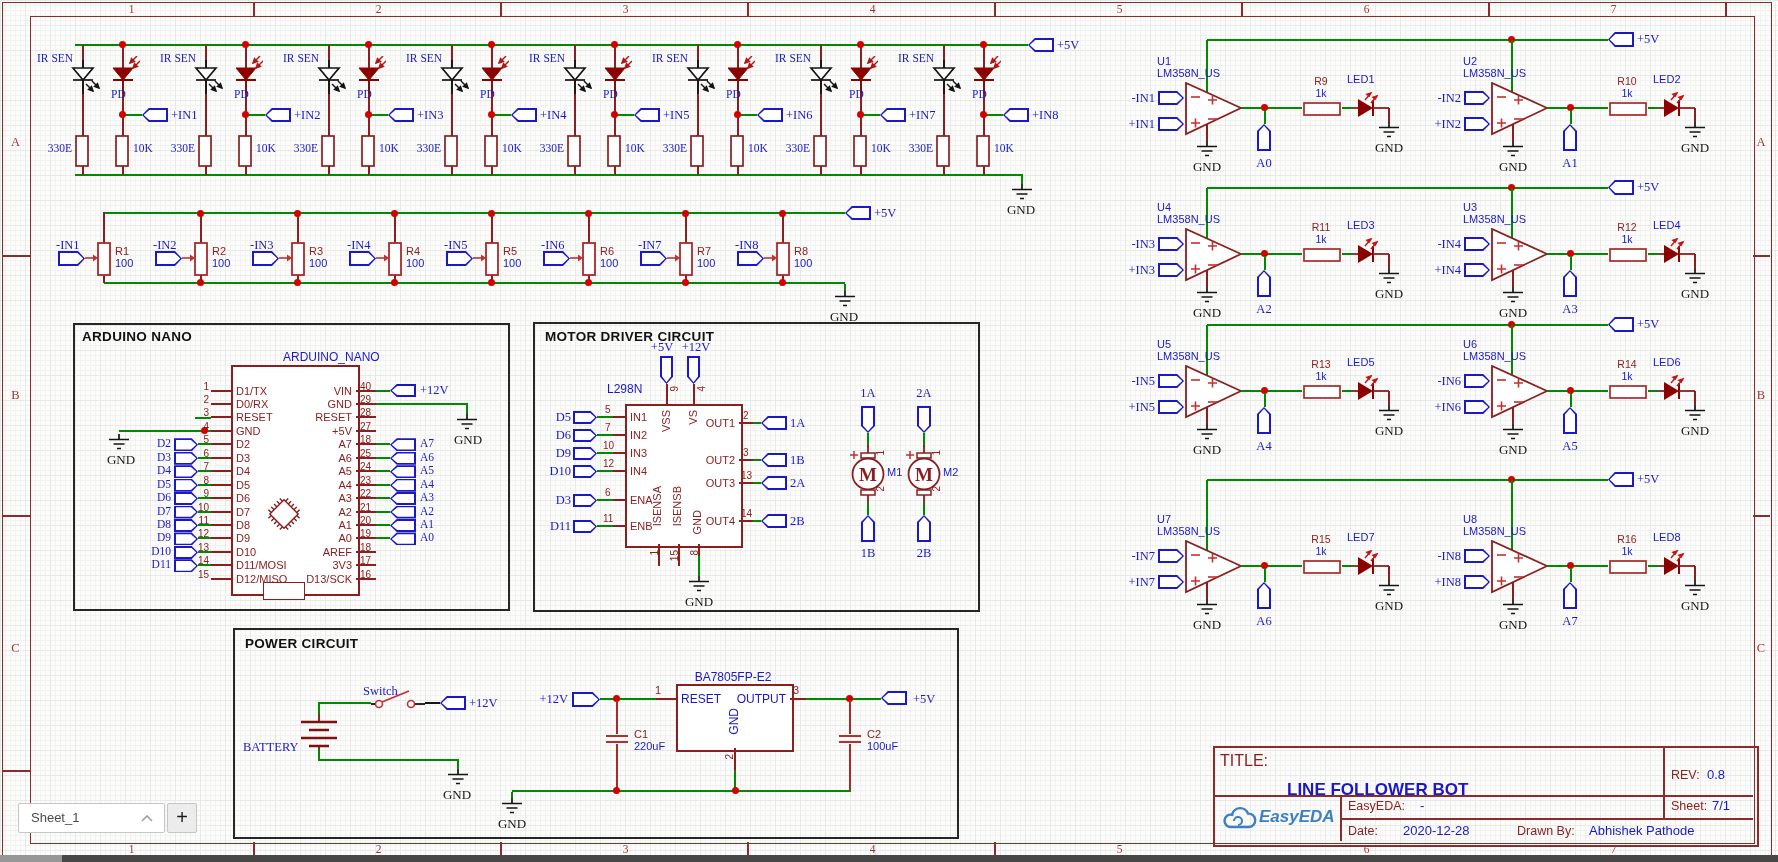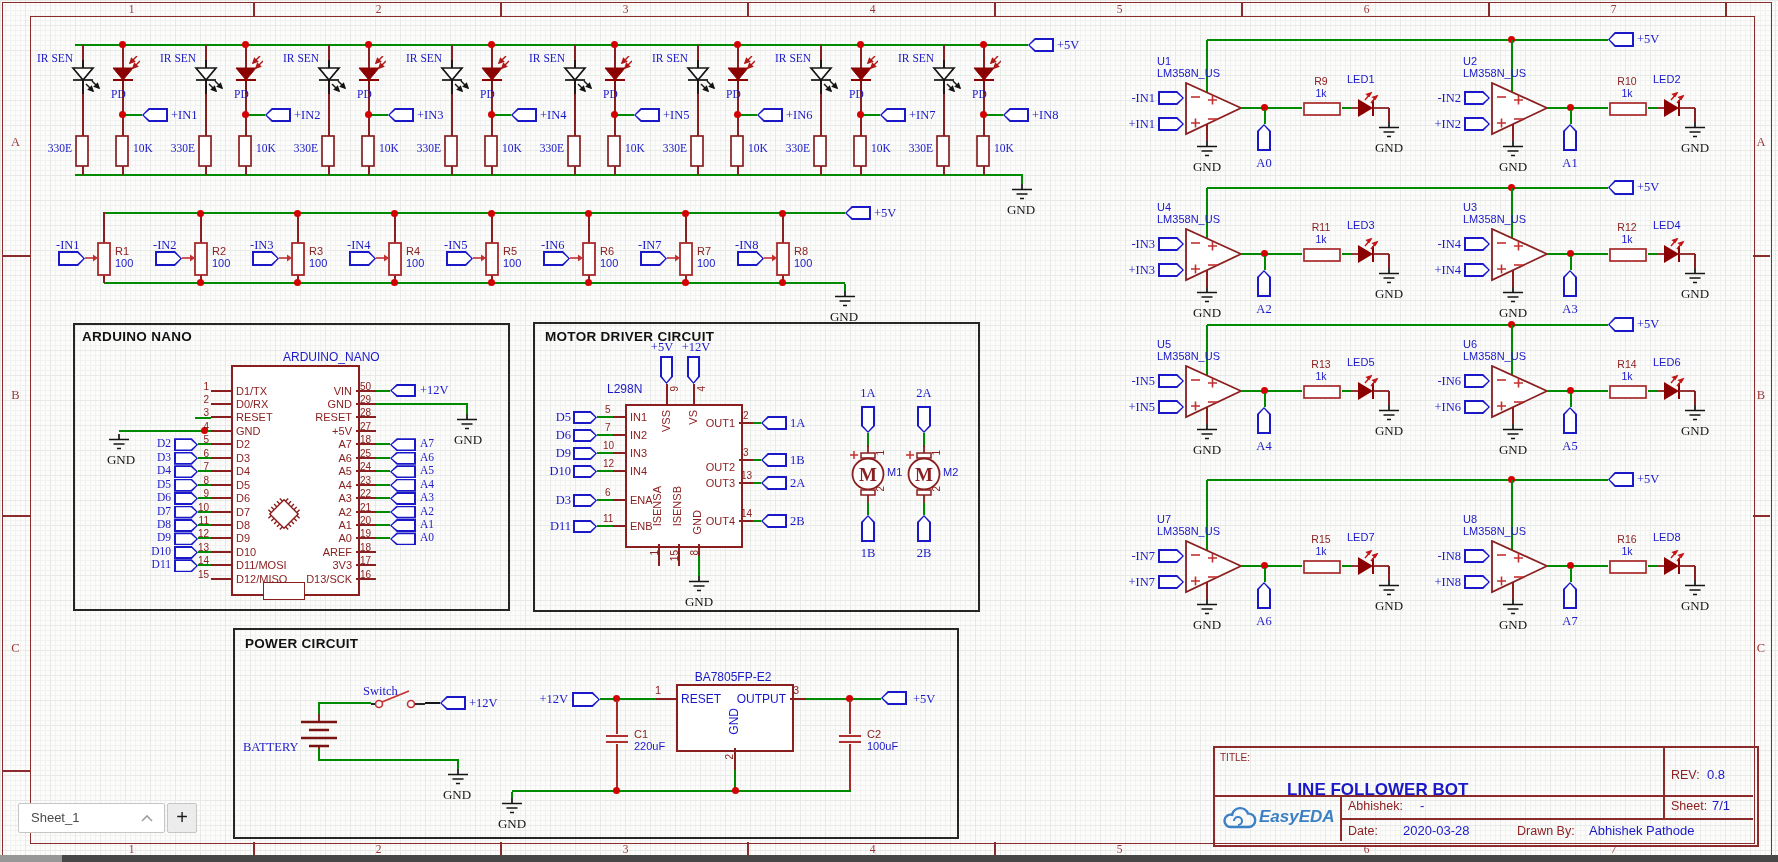--- a/index.html
+++ b/index.html
@@ -877,21 +877,21 @@
 
   <div class="alr" style="--i: 14;">
     <span class="pn2 nlr" style="left:112px;top:-4px;width:22px">15</span>
     <div class="ph" style="left:136px;top:5px;width:20px"></div>
     <span class="pn" style="left:161px;top:0">D12/MISO</span>
 
   </div>
 
   <div class="arr" style="--i: 0;">
     <div class="ph" style="left:281px;top:5px;width:20px"></div>
-    <span class="pn2" style="left:285px;top:-4px">50</span>
+    <span class="pn2" style="left:285px;top:-4px">40</span>
     <span class="pn nlr" style="left:180px;top:0;width:97px">VIN</span>
 
   </div>
 
   <div class="arr" style="--i: 1;">
     <div class="ph" style="left:281px;top:5px;width:20px"></div>
     <span class="pn2" style="left:285px;top:-4px">29</span>
     <span class="pn nlr" style="left:180px;top:0;width:97px">GND</span>
 
   </div>
@@ -1138,21 +1138,21 @@
         <div class="ph" style="left:204px;top:6px;width:14px"></div>
         <span class="pn2" style="left:208px;top:-6px">2</span>
         <div class="wh" style="left:218px;top:6px;width:8px"></div>
         <div class="flag fl" style="left:226px;top:0;width:26px;height:14px">
           <i></i>
           <b></b>
         </div>
         <span class="nl" style="left:255px;top:0">1A</span>
       </div>
     <div class="mlr" style="left:0;top:129px">
-        <span class="pn nlr" style="left:142px;top:8px;width:58px">OUT2</span>
+        <span class="pn nlr" style="left:142px;top:1px;width:58px">OUT2</span>
         <div class="ph" style="left:204px;top:6px;width:14px"></div>
         <span class="pn2" style="left:208px;top:-6px">3</span>
         <div class="wh" style="left:218px;top:6px;width:8px"></div>
         <div class="flag fl" style="left:226px;top:0;width:26px;height:14px">
           <i></i>
           <b></b>
         </div>
         <span class="nl" style="left:255px;top:0">1B</span>
       </div>
     <div class="mlr" style="left:0;top:152px">
@@ -1859,35 +1859,35 @@
         </div>
     <span class="nl nlc" style="left:57px;top:74px;width:44px">A7</span>
   </div>
 </div>
 
   <div id="tblock">
     <div class="tbl" style="left:0;top:47px;width:538px;height:2px"></div>
     <div class="tbl" style="left:125px;top:70px;width:413px;height:2px"></div>
     <div class="tbl" style="left:448px;top:0;width:2px;height:72px"></div>
     <div class="tbl" style="left:125px;top:47px;width:2px;height:46px"></div>
-    <span class="tbm" style="left:5px;top:4px;font-size:10px">TITLE:</span>
+    <span class="tbm" style="left:5px;top:4px;font-size:16px">TITLE:</span>
     <span class="tbtitle" style="left:72px;top:32px">LINE FOLLOWER BOT</span>
     <span class="tbm" style="left:456px;top:20px">REV:</span>
     <span class="tbb" style="left:492px;top:19px">0.8</span>
     <svg class="ab" style="left:6px;top:58px" width="36" height="26">
         <path d="M10 21a6.2 6.2 0 1 1 1.2-12.2A8.2 8.2 0 0 1 27 7.6A5.8 5.8 0 0 1 28 21z" fill="none" stroke="#3b7fc4" stroke-width="2.4"></path>
         <path d="M13 15a4 4 0 1 1 4 4" fill="none" stroke="#3b7fc4" stroke-width="2"></path>
       </svg>
     <span class="logo" style="left:44px;top:59px">EasyEDA</span>
-    <span class="tbm" style="left:133px;top:51px">Abhishek:</span>
+    <span class="tbm" style="left:133px;top:51px">EasyEDA:</span>
     <span class="tbb" style="left:205px;top:50px">-</span>
     <span class="tbm" style="left:456px;top:51px">Sheet:</span>
     <span class="tbb" style="left:497px;top:50px">7/1</span>
     <span class="tbm" style="left:133px;top:76px">Date:</span>
-    <span class="tbb" style="left:188px;top:75px">2020-03-28</span>
+    <span class="tbb" style="left:188px;top:75px">2020-12-28</span>
     <span class="tbm" style="left:302px;top:76px">Drawn By:</span>
     <span class="tbb" style="left:374px;top:75px">Abhishek Pathode</span>
   </div>
 
   <div id="tab">
     <span class="tname">Sheet_1</span>
     <svg style="position:absolute;right:10px;top:10px" width="14" height="9">
         <polyline points="2,7 7,2 12,7" fill="none" stroke="#a0a0a0" stroke-width="1.6"></polyline>
       </svg>
   </div>

